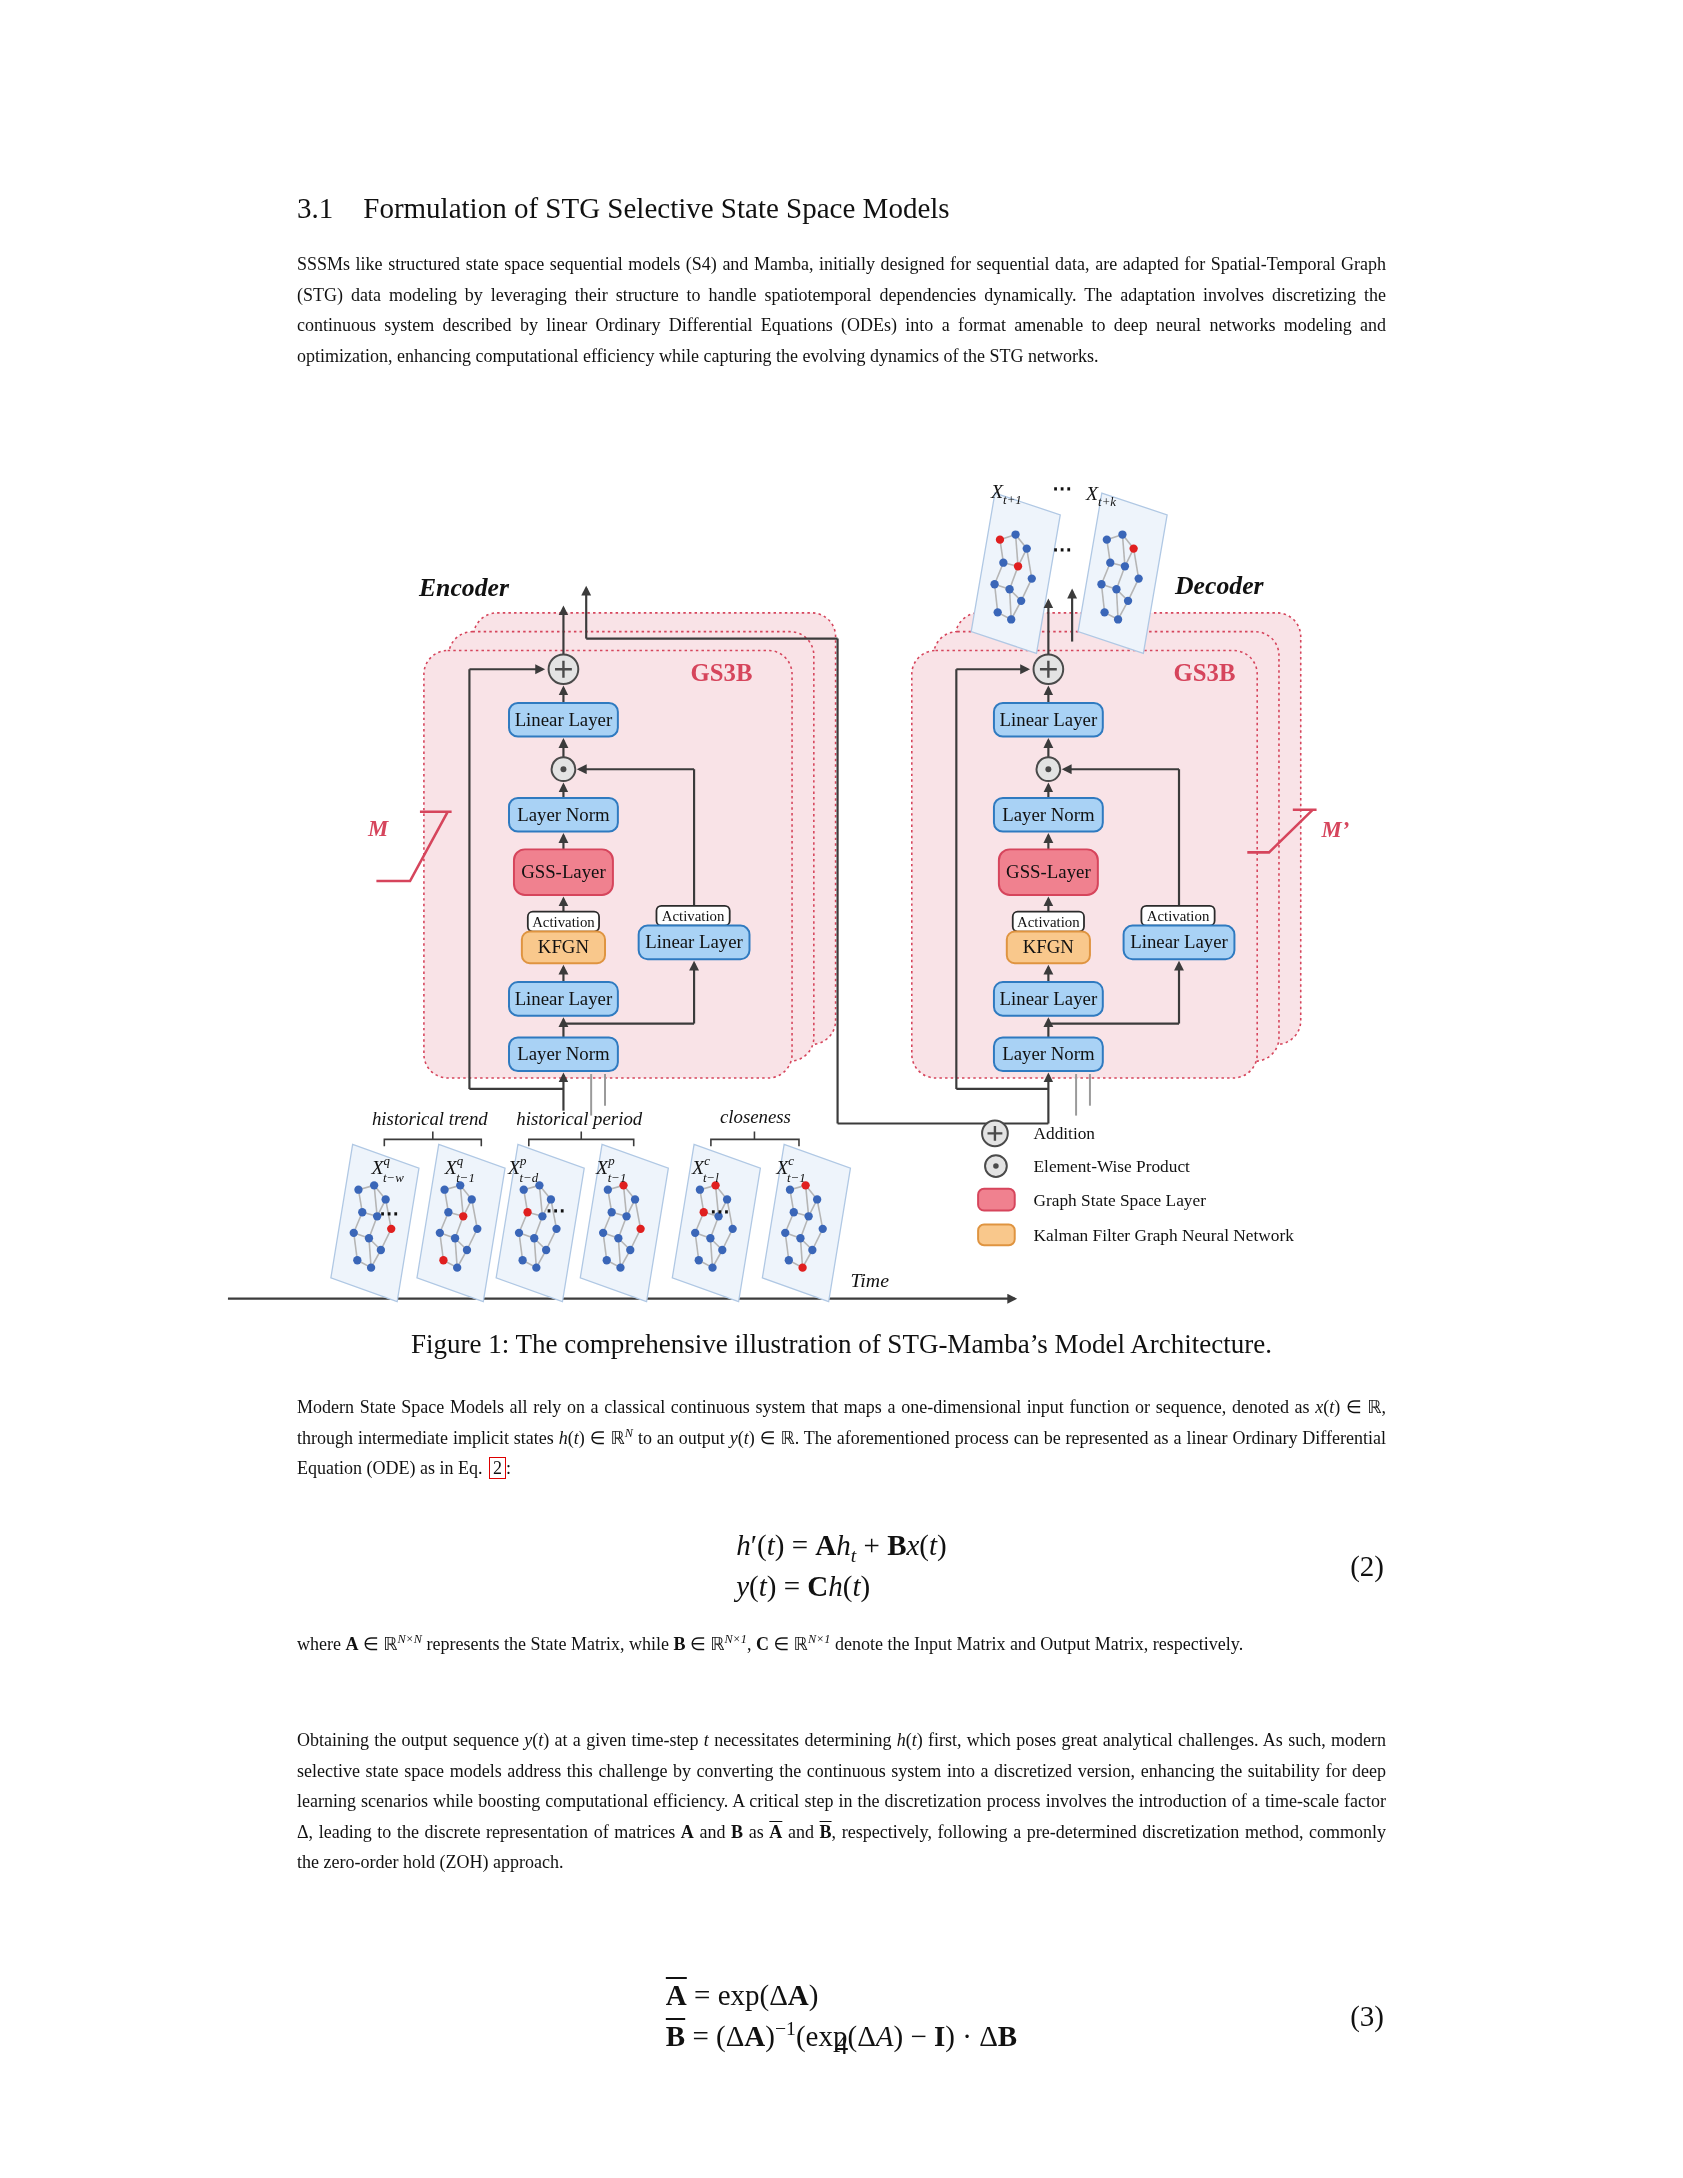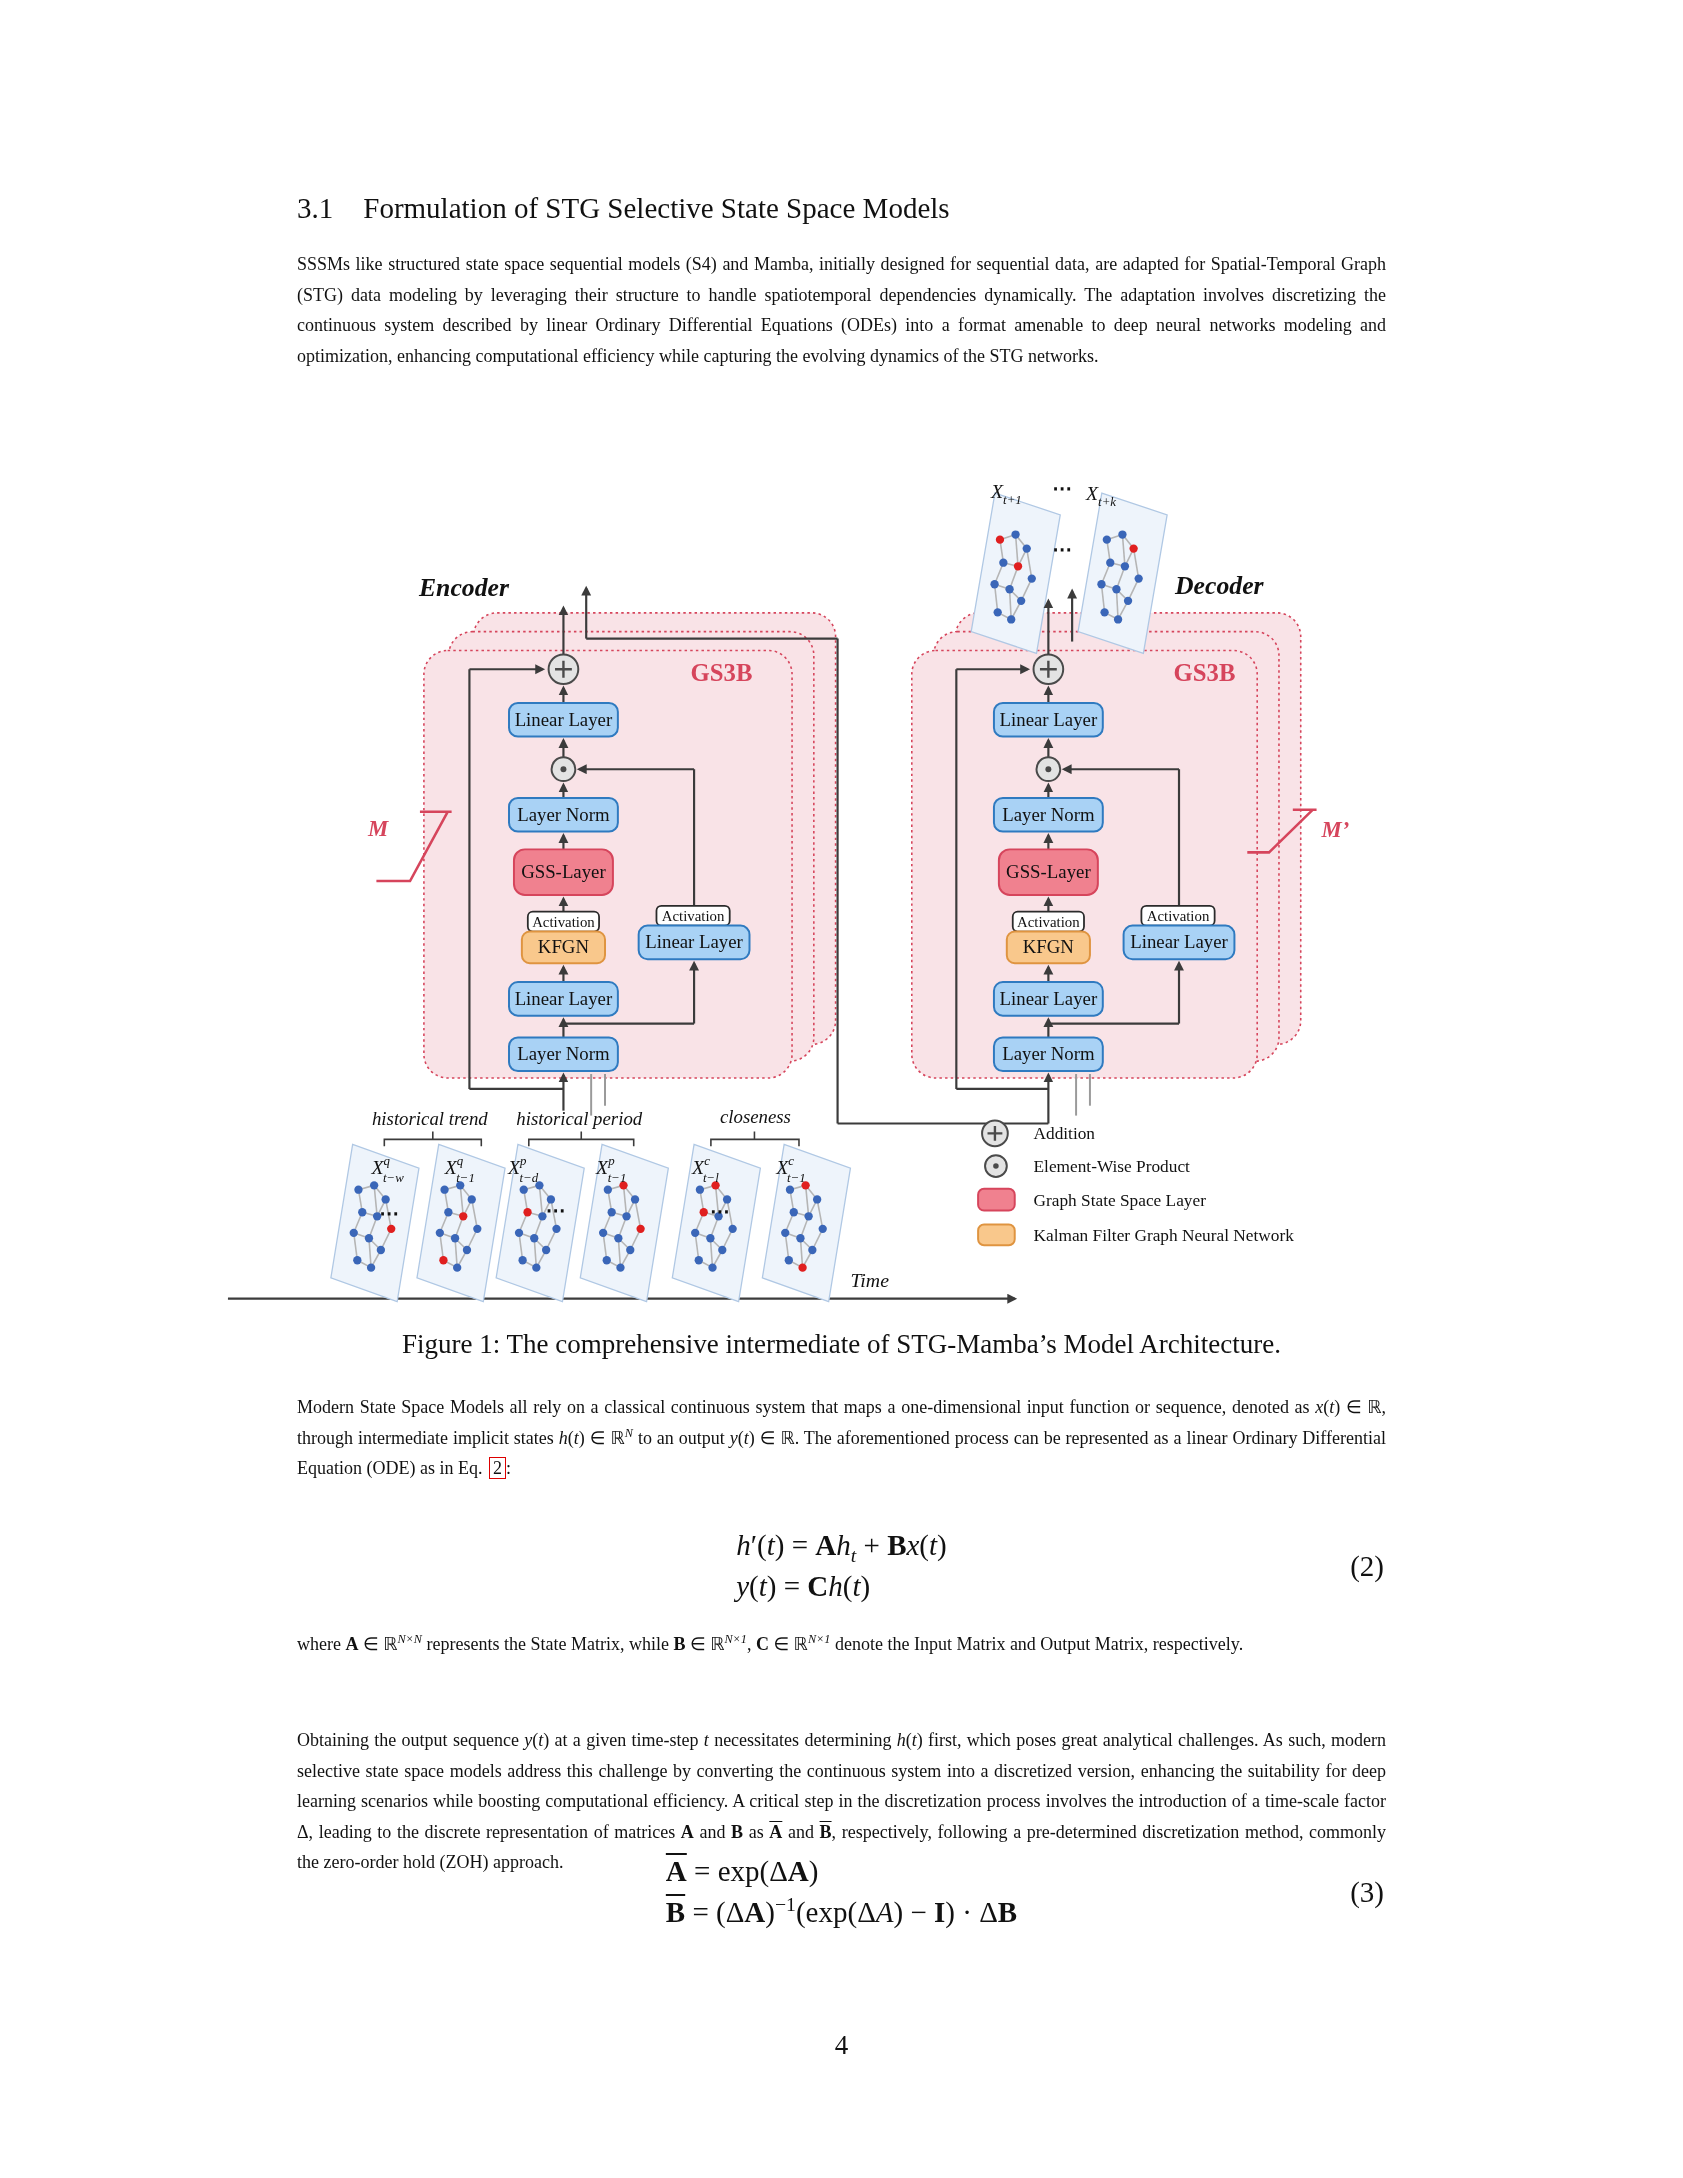--- a/index.html
+++ b/index.html
@@ -51,37 +51,37 @@
 </style>
 </head>
 <body>
 
 <div class="heading">
   <span class="secnum">3.1</span><span>Formulation of STG Selective State Space Models</span>
 </div>
 
 <div class="textblock" style="top:249px"><span class="">SSSMs like structured state space sequential models (S4) and Mamba, initially designed for sequential data, are adapted for Spatial-Temporal Graph (STG) data modeling by leveraging their structure to handle spatiotemporal dependencies dynamically. The adaptation involves discretizing the continuous system described by linear Ordinary Differential Equations (ODEs) into a format amenable to deep neural networks modeling and optimization, enhancing computational efficiency while capturing the evolving dynamics of the STG networks.</span></div>
 
-<div class="caption">Figure 1: The comprehensive intermediate of STG-Mamba’s Model Architecture.</div>
+<div class="caption">Figure 1: The comprehensive illustration of STG-Mamba’s Model Architecture.</div>
 
 <div class="textblock" style="top:1392px"><span class="">Modern State Space Models all rely on a classical continuous system that maps a one-dimensional input function or sequence, denoted as </span><span class="run-i">x</span><span class="">(</span><span class="run-i">t</span><span class="">) ∈ ℝ, through intermediate implicit states </span><span class="run-i">h</span><span class="">(</span><span class="run-i">t</span><span class="">) ∈ ℝ</span><span class="run-i run-sup">N</span><span class=""> to an output </span><span class="run-i">y</span><span class="">(</span><span class="run-i">t</span><span class="">) ∈ ℝ. The aforementioned process can be represented as a linear Ordinary Differential Equation (ODE) as in Eq. </span><span class="run-box">2</span><span class="">:</span></div>
 
 <div class="eqwrap" style="top:1523px;height:85px">
   <div class="eqlines">
     <div><span class="run-i">h</span><span class="">′(</span><span class="run-i">t</span><span class="">) = </span><span class="run-b">A</span><span class="run-i">h</span><span class="run-i run-sub">t</span><span class=""> + </span><span class="run-b">B</span><span class="run-i">x</span><span class="">(</span><span class="run-i">t</span><span class="">)</span></div>
     <div><span class="run-i">y</span><span class="">(</span><span class="run-i">t</span><span class="">) = </span><span class="run-b">C</span><span class="run-i">h</span><span class="">(</span><span class="run-i">t</span><span class="">)</span></div>
   </div>
   <div class="eqno">(2)</div>
 </div>
 
 <div class="textblock" style="top:1629px"><span class="">where </span><span class="run-b">A</span><span class=""> ∈ ℝ</span><span class="run-i run-sup">N×N</span><span class=""> represents the State Matrix, while </span><span class="run-b">B</span><span class=""> ∈ ℝ</span><span class="run-i run-sup">N×1</span><span class="">, </span><span class="run-b">C</span><span class=""> ∈ ℝ</span><span class="run-i run-sup">N×1</span><span class=""> denote the Input Matrix and Output Matrix, respectively.</span></div>
 
 <div class="textblock" style="top:1725px"><span class="">Obtaining the output sequence </span><span class="run-i">y</span><span class="">(</span><span class="run-i">t</span><span class="">) at a given time-step </span><span class="run-i">t</span><span class=""> necessitates determining </span><span class="run-i">h</span><span class="">(</span><span class="run-i">t</span><span class="">) first, which poses great analytical challenges. As such, modern selective state space models address this challenge by converting the continuous system into a discretized version, enhancing the suitability for deep learning scenarios while boosting computational efficiency.  A critical step in the discretization process involves the introduction of a time-scale factor Δ, leading to the discrete representation of matrices </span><span class="run-b">A</span><span class=""> and </span><span class="run-b">B</span><span class=""> as </span><span class="run-b run-ov">A</span><span class=""> and </span><span class="run-b run-ov">B</span><span class="">, respectively, following a pre-determined discretization method, commonly the zero-order hold (ZOH) approach.</span></div>
 
-<div class="eqwrap" style="top:1846px;height:91px">
+<div class="eqwrap" style="top:1970px;height:91px">
   <div class="eqlines">
     <div><span class="run-b run-ov">A</span><span class=""> = exp(Δ</span><span class="run-b">A</span><span class="">)</span></div>
     <div><span class="run-b run-ov">B</span><span class=""> = (Δ</span><span class="run-b">A</span><span class="">)</span><span class="run-sup">−1</span><span class="">(exp(Δ</span><span class="run-i">A</span><span class="">) − </span><span class="run-b">I</span><span class="">) · Δ</span><span class="run-b">B</span></div>
   </div>
   <div class="eqno">(3)</div>
 </div>
 
 <div class="pagenum">4</div>
 
 <svg width="1148" height="842" viewBox="0 0 1160 850">

